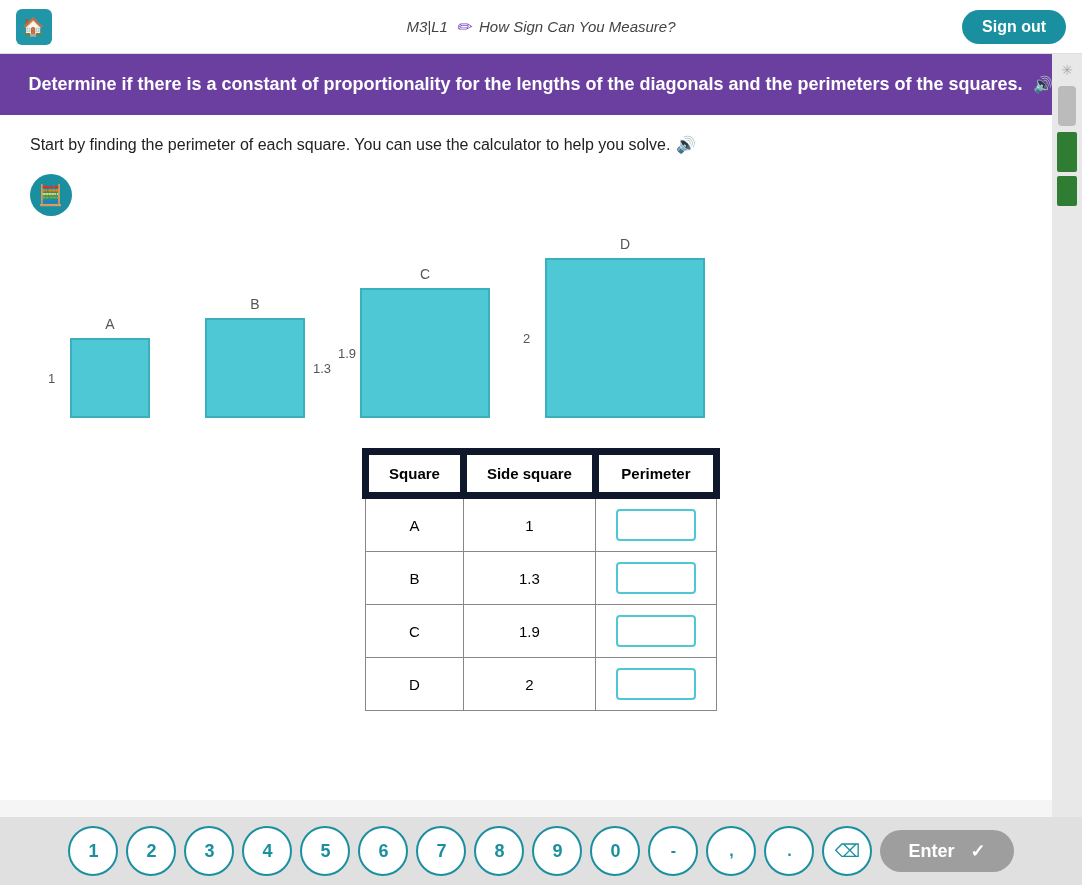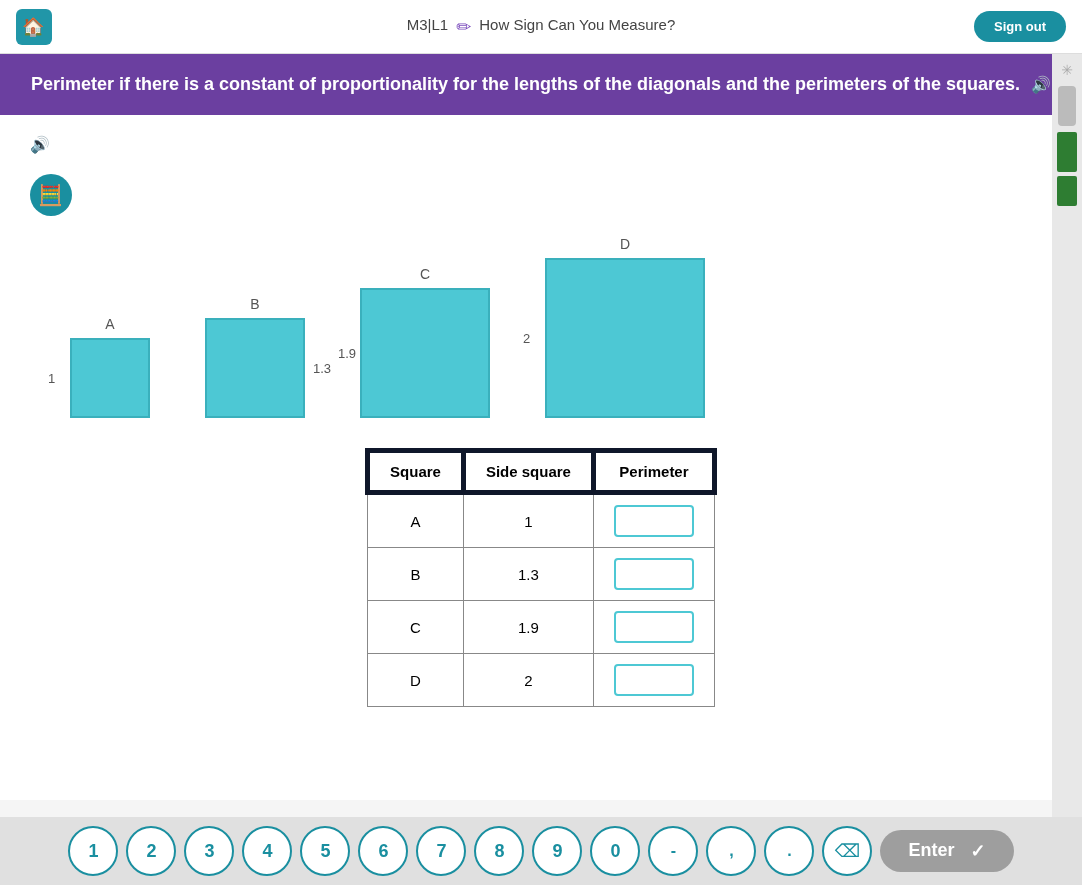--- a/index.html
+++ b/index.html
@@ -25,31 +25,31 @@
     }
     .header-logo {
       width: 36px;
       height: 36px;
       background: #2196a8;
       border-radius: 6px;
       display: flex; align-items: center; justify-content: center;
       color: white; font-size: 18px;
     }
     .header-center {
-      display: flex; gap: 8px;
+      display: flex; align-items: center; gap: 8px;
       position: absolute; left: 50%; transform: translateX(-50%);
-      font-size: 15px; color: #444;
+      font-size: 15px; color: #444; font-style: italic;
     }
     .sign-out-btn {
       background: #1a8fa0;
       color: white;
       border: none;
       border-radius: 20px;
       padding: 8px 20px;
-      font-size: 13px;
+      font-size: 16px;
       font-weight: bold;
       cursor: pointer;
     }
 
     
     .purple-banner {
       background: #6b3fa0;
       color: white;
       text-align: center;
       padding: 18px 20px;
@@ -148,21 +148,21 @@
       justify-content: center;
       margin-top: 10px;
     }
     table {
       border-collapse: collapse;
       font-size: 15px;
     }
     th {
       background: white;
       padding: 10px 20px;
-      border: 5px solid #0f172a;
+      border: 7px solid #0f172a;
       font-weight: bold;
       text-align: center;
     }
     td {
       padding: 10px 20px;
       border: 1px solid #888;
       text-align: center;
       vertical-align: middle;
     }
     .perimeter-input {
@@ -258,46 +258,47 @@
     }
     .enter-btn {
       background: #9e9e9e;
       color: white;
       border: none;
       border-radius: 25px;
       padding: 10px 28px;
       font-size: 18px;
       font-weight: bold;
       cursor: pointer;
-      display: flex; align-items: flex-start; gap: 16px;
+      display: flex; align-items: center; gap: 16px;
     }
   </style>
 </head>
 <body>
 
 <div class="header">
   <div class="header-logo">
     <span>🏠</span>
   </div>
   <div class="header-center">
     <span>M3|L1</span>
     <span style="color:#7c4dbd; font-size:18px;">✏</span>
     <span>How Sign Can You Measure?</span>
   </div>
   <button class="sign-out-btn">Sign out</button>
 </div>
 
 <div class="purple-banner">
-  <span>Perimeter if there is a constant of proportionality for the lengths of the diagonals and the perimeters of the squares.</span>
+  <span>Determine if there is a constant of proportionality for the lengths of the diagonals and the perimeters of the squares.</span>
   <span class="speaker-icon">🔊</span>
 </div>
 
 <div class="main-content">
 
   <div class="instruction-text">
+    <span>Start by finding the perimeter of each square. You can use the calculator to help you solve.</span>
     <span>🔊</span>
   </div>
 
   <div class="calculator-btn">
     <span>🧮</span>
   </div>
 
   <div class="squares-area">
 
     <div class="square-item" style="margin-right:55px; align-self:flex-end;">

